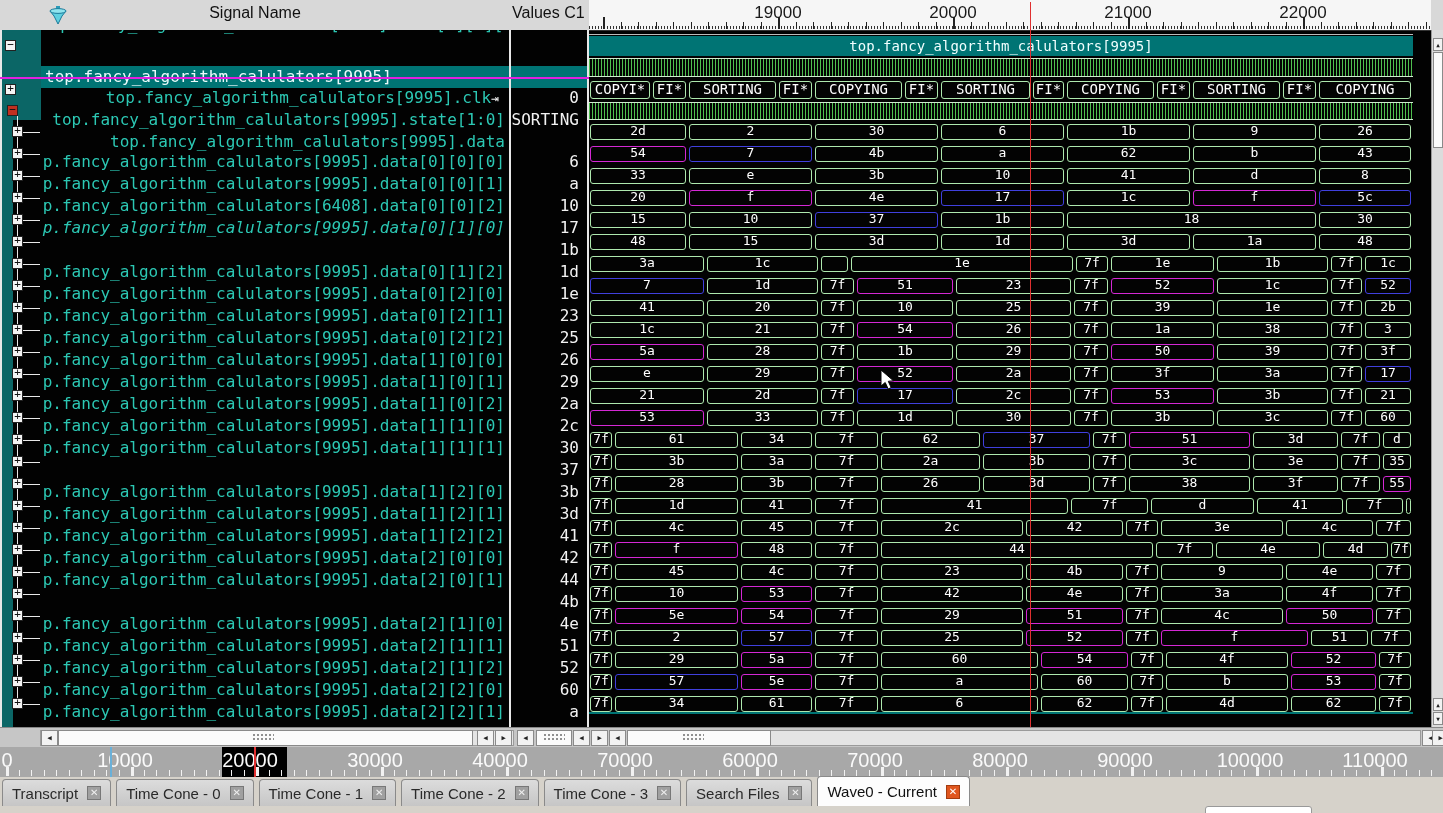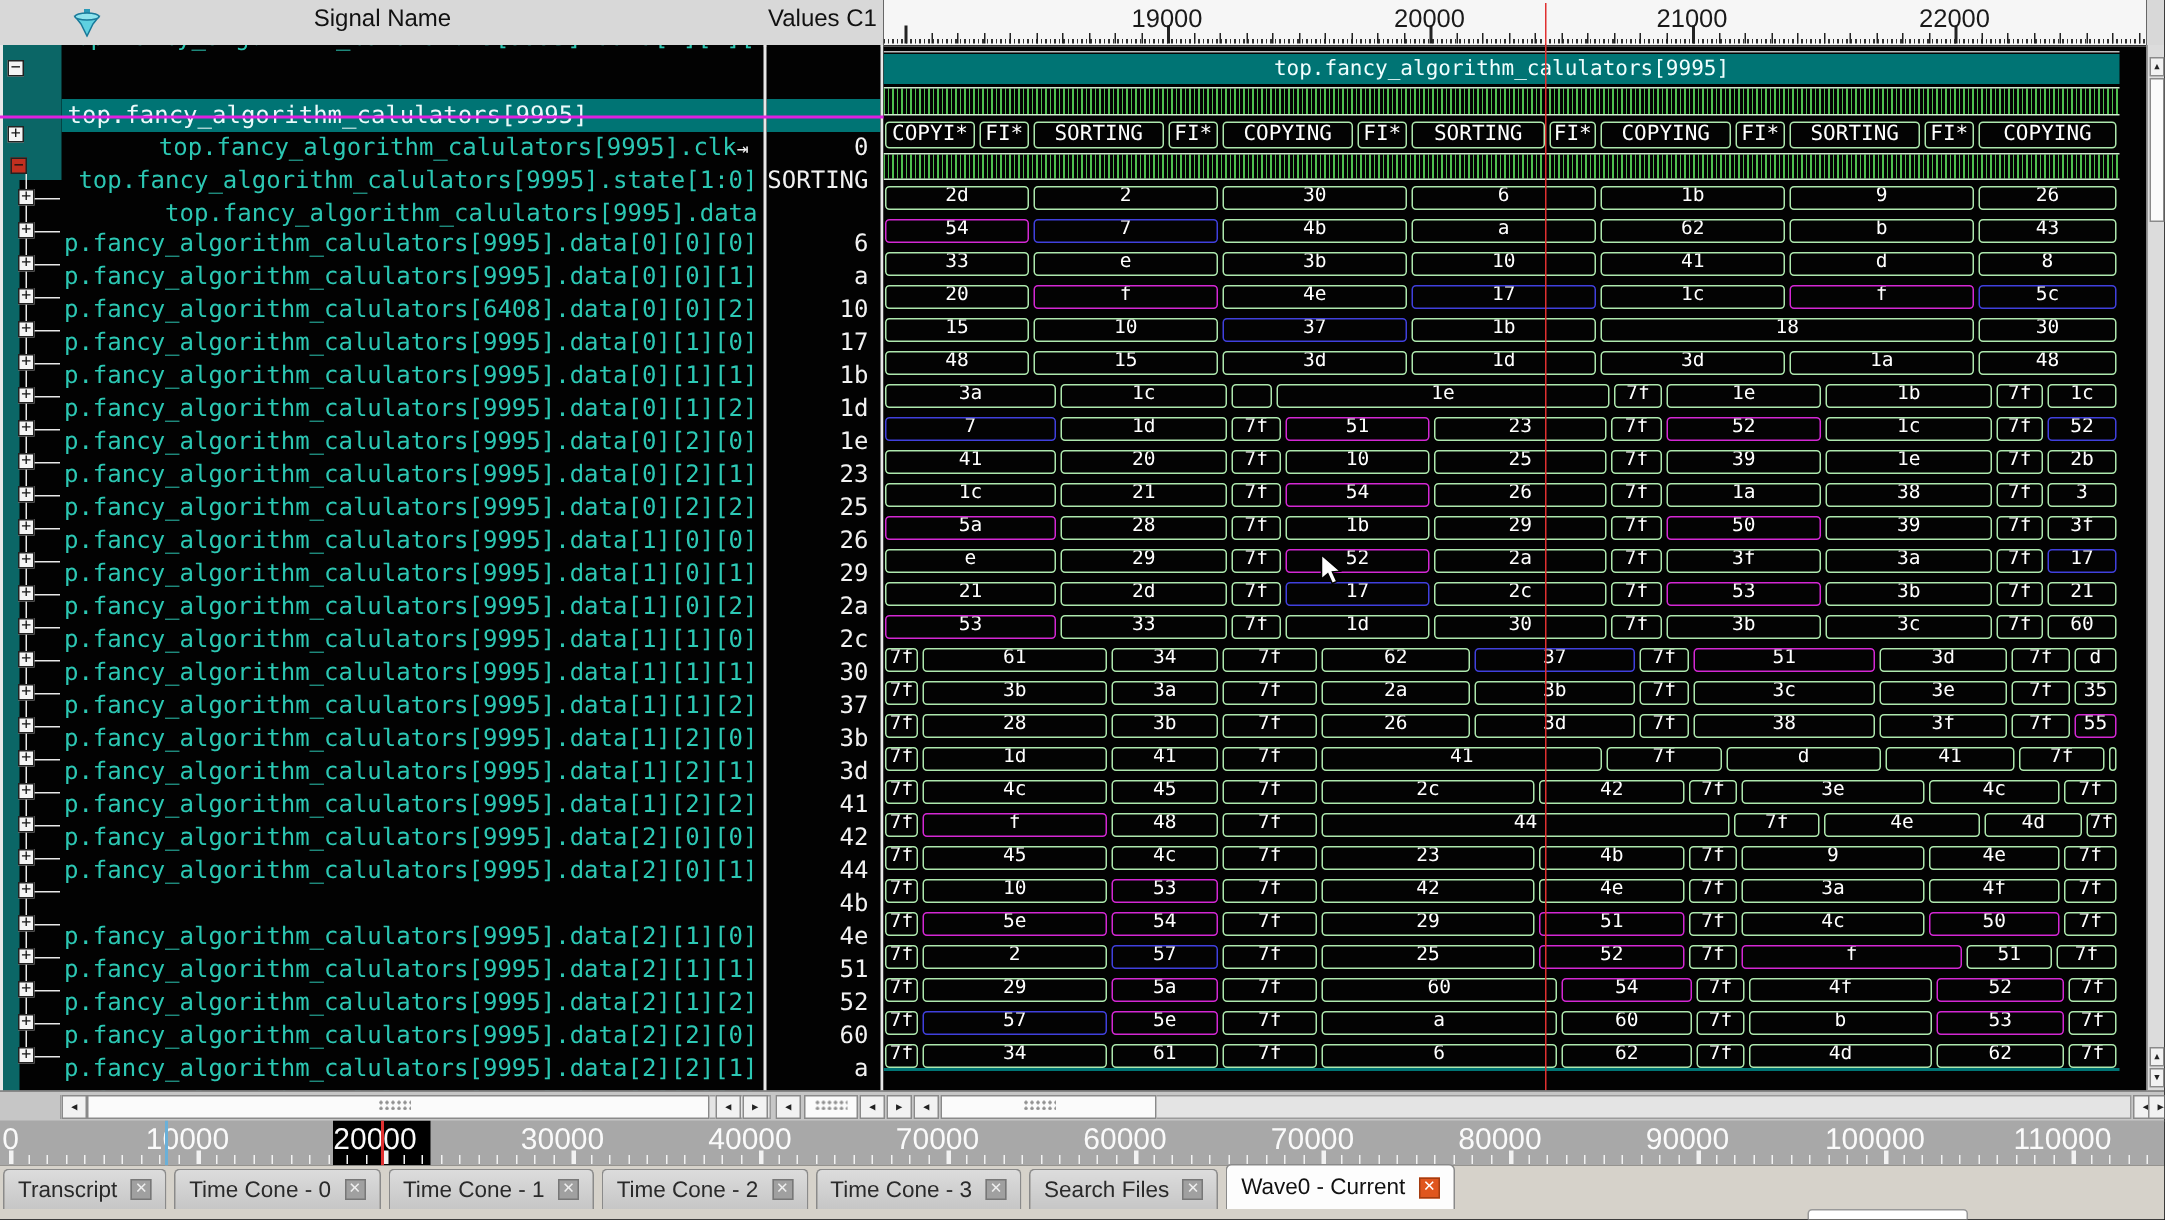--- a/index.html
+++ b/index.html
@@ -96,32 +96,30 @@
       <div class="abs" style="left: 0px; top: -2px; width: 464px; height: 8px; overflow: hidden;">
         <div class="namerow" style="position: absolute; top: -14px;">top.fancy_algorithm_calulators[9995].data[2][2][2]</div>
       </div>
       <div class="abs namerow grouprow" style="top: 36px; text-align: left; padding-left: 4px;">top.fancy_algorithm_calulators[9995]</div>
       <div class="abs namerow " style="top: 57px;">top.fancy_algorithm_calulators[9995].clk<span style="color: rgb(240, 240, 240); font-size: 13px; margin-right: 6px;">⇥</span></div>
       <div class="abs namerow " style="top: 79px;">top.fancy_algorithm_calulators[9995].state[1:0]</div>
       <div class="abs namerow " style="top: 101px;">top.fancy_algorithm_calulators[9995].data</div>
       <div class="abs namerow" style="top: 121px;">p.fancy_algorithm_calulators[9995].data[0][0][0]</div>
       <div class="abs namerow" style="top: 143px;">p.fancy_algorithm_calulators[9995].data[0][0][1]</div>
       <div class="abs namerow" style="top: 165px;">p.fancy_algorithm_calulators[6408].data[0][0][2]</div>
-      <div class="abs namerow" style="top: 187px;">p.fancy_algorithm_calulators[9995].data[0][1][0]</div>
-      <div class="abs namerow" style="top: 209px;">p.fancy_algorithm_calulators[9995].data[0][1][1]</div>
+      <div class="abs namerow" style="top: 187px; font-style: italic;">p.fancy_algorithm_calulators[9995].data[0][1][0]</div>
       <div class="abs namerow" style="top: 231px;">p.fancy_algorithm_calulators[9995].data[0][1][2]</div>
       <div class="abs namerow" style="top: 253px;">p.fancy_algorithm_calulators[9995].data[0][2][0]</div>
       <div class="abs namerow" style="top: 275px;">p.fancy_algorithm_calulators[9995].data[0][2][1]</div>
       <div class="abs namerow" style="top: 297px;">p.fancy_algorithm_calulators[9995].data[0][2][2]</div>
       <div class="abs namerow" style="top: 319px;">p.fancy_algorithm_calulators[9995].data[1][0][0]</div>
       <div class="abs namerow" style="top: 341px;">p.fancy_algorithm_calulators[9995].data[1][0][1]</div>
       <div class="abs namerow" style="top: 363px;">p.fancy_algorithm_calulators[9995].data[1][0][2]</div>
       <div class="abs namerow" style="top: 385px;">p.fancy_algorithm_calulators[9995].data[1][1][0]</div>
       <div class="abs namerow" style="top: 407px;">p.fancy_algorithm_calulators[9995].data[1][1][1]</div>
-      <div class="abs namerow" style="top: 429px;">p.fancy_algorithm_calulators[9995].data[1][1][2]</div>
       <div class="abs namerow" style="top: 451px;">p.fancy_algorithm_calulators[9995].data[1][2][0]</div>
       <div class="abs namerow" style="top: 473px;">p.fancy_algorithm_calulators[9995].data[1][2][1]</div>
       <div class="abs namerow" style="top: 495px;">p.fancy_algorithm_calulators[9995].data[1][2][2]</div>
       <div class="abs namerow" style="top: 517px;">p.fancy_algorithm_calulators[9995].data[2][0][0]</div>
       <div class="abs namerow" style="top: 539px;">p.fancy_algorithm_calulators[9995].data[2][0][1]</div>
       <div class="abs namerow" style="top: 583px;">p.fancy_algorithm_calulators[9995].data[2][1][0]</div>
       <div class="abs namerow" style="top: 605px;">p.fancy_algorithm_calulators[9995].data[2][1][1]</div>
       <div class="abs namerow" style="top: 627px;">p.fancy_algorithm_calulators[9995].data[2][1][2]</div>
       <div class="abs namerow" style="top: 649px;">p.fancy_algorithm_calulators[9995].data[2][2][0]</div>
       <div class="abs namerow" style="top: 671px;">p.fancy_algorithm_calulators[9995].data[2][2][1]</div>

